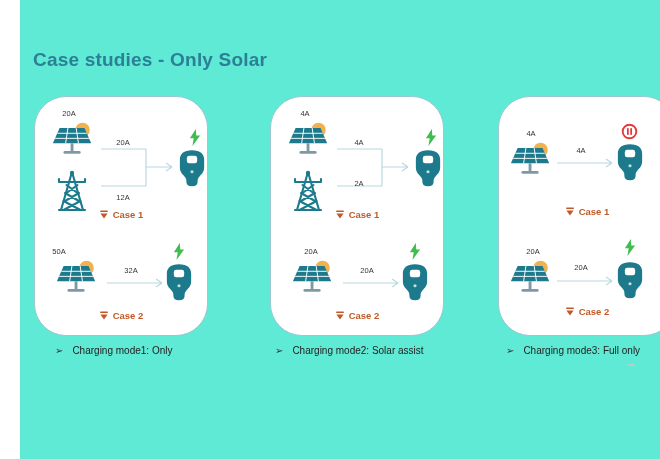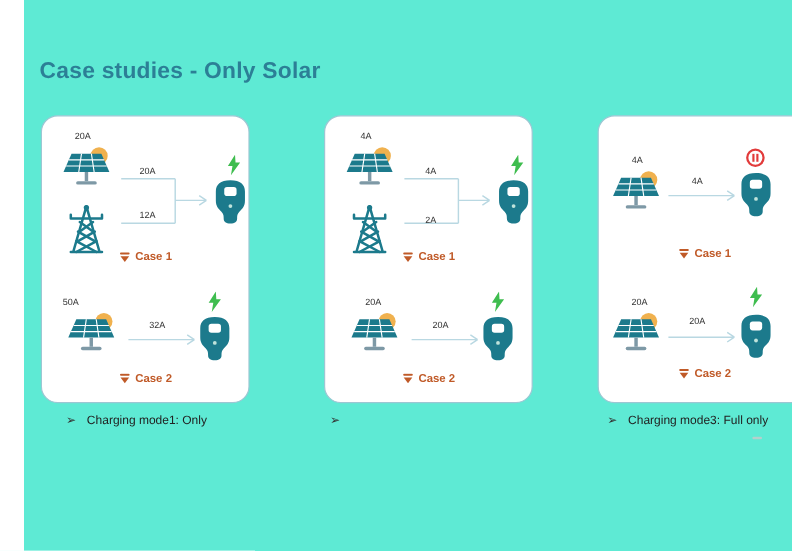--- a/index.html
+++ b/index.html
@@ -1,19 +1,19 @@
 <!DOCTYPE html>
 <html><head>
 <meta charset="utf-8">
 <style>
   html,body{margin:0;padding:0;background:#fff;}
   .slide{position:relative;width:660px;height:459px;background:#5eead4;overflow:hidden;
          font-family:"Liberation Sans","DejaVu Sans",sans-serif;margin-left:20px;}
   .title{position:absolute;left:13px;top:49px;font-size:19px;font-weight:bold;color:#2c7f96;letter-spacing:0.2px;}
-  .panel{position:absolute;top:96px;width:172px;height:238px;border:1.5px solid #9cc7d3;border-radius:14px;background:#fff;}
+  .panel{position:absolute;top:96px;width:172px;height:238px;border:1.5px solid #9cc7d3;border-radius:32px;background:#fff;}
   .p1{left:14px;} .p2{left:250px;} .p3{left:478px;width:176px;}
   .amp{position:absolute;font-size:7.5px;color:#333;width:40px;text-align:center;line-height:10px;}
   .icon{position:absolute;line-height:0;}
   .case-label{position:absolute;left:0;width:100%;display:flex;align-items:center;justify-content:center;
               color:#c05a28;font-size:9.5px;font-weight:bold;}
   .case-label svg{margin-right:4px;}
   .caption{position:absolute;top:345px;font-size:10px;color:#222;display:flex;align-items:center;}
   .caption .bullet{font-size:10px;color:#333;margin-right:9px;}
   .stray{position:absolute;left:607px;top:364px;width:8px;height:2px;background:#c9c9c9;border-radius:1px;opacity:.8;}
   svg{display:block;}
@@ -47,21 +47,21 @@
     </g>
     <circle cx="18" cy="4" r="2.2" fill="#1c7a8c"></circle>
   </svg>
 </div>
     <svg class="icon" style="position:absolute;left:64px;top:42px" width="80" height="60" viewBox="0 0 80 60">
       <g stroke="#b9d8e2" stroke-width="1.2" fill="none">
         <path d="M2,10 L47,10 M2,47 L47,47 M47,10 L47,47 M47,28 L72,28 M67,24 L73,28 M67,32 L73,28"></path>
       </g>
     </svg>
     <div class="amp" style="left:68px;top:41px">20A</div>
-    <div class="amp" style="left:68px;top:78px">12A</div>
+    <div class="amp" style="left:68px;top:96px">12A</div>
     <div class="icon" style="left:153px;top:32px">
   <svg width="14" height="17" viewBox="0 0 16 20">
     <polygon points="9,0 2,11 6.5,11 5,20 14,7.5 9.5,7.5" fill="#3fbd4f"></polygon>
   </svg>
 </div>
     <div class="icon" style="left:143px;top:52px">
   <svg width="28" height="38" viewBox="0 0 30 40">
     <path d="M15,1 C6,1 2,5 2,11 L2,19 C2,24 4,26 7,29 C9,31 9,33 9,35 C9,38 11,39.5 15,39.5 C19,39.5 21,38 21,35 C21,33 21,31 23,29 C26,26 28,24 28,19 L28,11 C28,5 24,1 15,1 Z" fill="#1c7a8c"></path>
     <rect x="9.5" y="7" width="11" height="8" rx="2.5" fill="#ffffff"></rect>
     <circle cx="15" cy="24" r="1.7" fill="#bfe3db"></circle>
@@ -294,20 +294,21 @@
       <span>Case 2</span>
     </div>
   </div>
 
   <div class="caption" style="left:35px">
     <span class="bullet">➢</span>
     <span>Charging mode1: Only</span>
   </div>
   <div class="caption" style="left:255px">
     <span class="bullet">➢</span>
+    <span>Charging mode2: Solar assist</span>
   </div>
   <div class="caption" style="left:486px">
     <span class="bullet">➢</span>
     <span>Charging mode3: Full only</span>
   </div>
 
   <div class="stray"></div>
 </div>
 
 </body></html>

